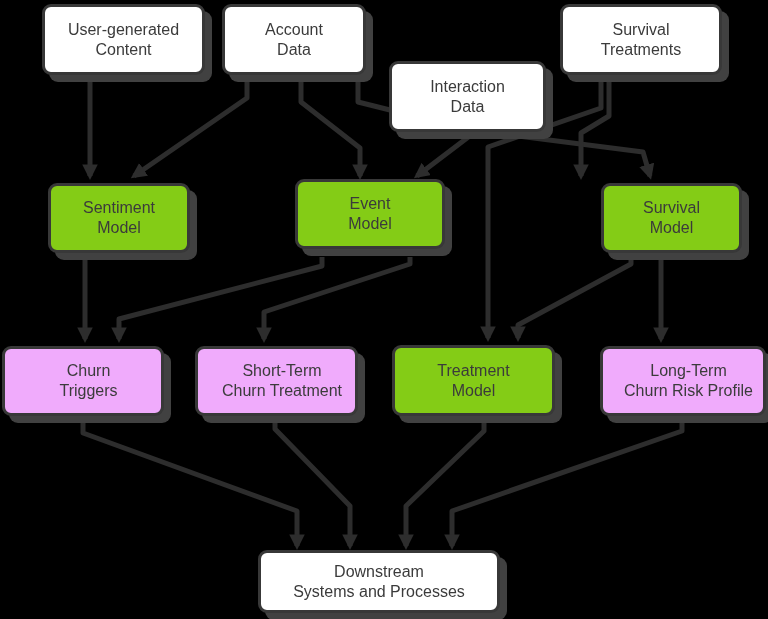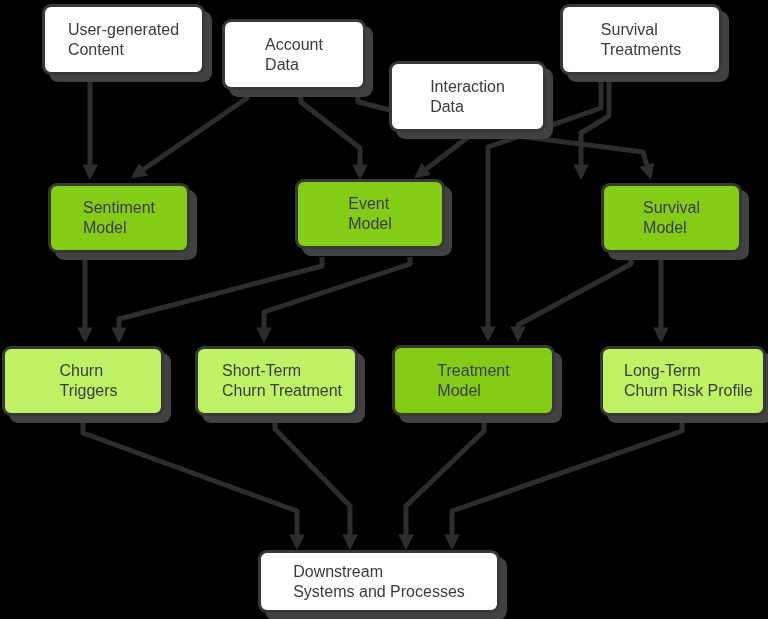--- a/index.html
+++ b/index.html
@@ -24,29 +24,30 @@
   }
   .node {
     position: absolute;
     box-sizing: border-box;
     border: 3px solid #383838;
     border-radius: 9px;
     box-shadow: 7px 7px 0 #414141;
     display: flex;
     align-items: center;
     justify-content: center;
+    text-align: center;
     color: #3b3b3b;
     font-size: 16px;
     line-height: 1.22;
     white-space: pre-line;
     padding: 4px 6px;
   }
   .node.data  { background: #ffffff; }
   .node.model { background: #84cc16; }
-  .node.risk  { background: #bef264; padding-left: 17px; }
+  .node.risk  { background: #f0abfc; padding-left: 17px; }
 </style>
 </head>
 <body>
 
 <div class="canvas">
   <svg class="edges" width="768" height="619" viewBox="0 0 768 619" xmlns="http://www.w3.org/2000/svg">
     <defs>
       <marker id="arrow" viewBox="0 0 10 10" refX="7.5" refY="5" markerWidth="3.1" markerHeight="3.1" orient="auto-start-reverse">
         <path d="M0,0 L10,5 L0,10 z" fill="#2d2d2d"></path>
       </marker>
@@ -66,21 +67,21 @@
         <polyline points="661,257 661,339" marker-end="url(#arrow)"></polyline>
         <polyline points="83,420 83,433 297,511 297,546" marker-end="url(#arrow)"></polyline>
         <polyline points="275,420 275,429 350,506 350,546" marker-end="url(#arrow)"></polyline>
         <polyline points="484,420 484,431 406,506 406,546" marker-end="url(#arrow)"></polyline>
         <polyline points="682,420 682,431 452,511 452,546" marker-end="url(#arrow)"></polyline>
       </g>
   </svg>
   <div id="node-layer">
       <div class="node data" style="left: 42px; top: 4px; width: 163px; height: 71px;"><span>User-generated
 Content</span></div>
-      <div class="node data" style="left: 222px; top: 4px; width: 144px; height: 71px; margin-top: 15px;"><span>Account
+      <div class="node data" style="left: 222px; top: 4px; width: 144px; height: 71px;"><span>Account
 Data</span></div>
       <div class="node data" style="left: 389px; top: 16px; width: 157px; height: 71px; margin-top: 45px;"><span>Interaction
 Data</span></div>
       <div class="node data" style="left: 560px; top: 4px; width: 162px; height: 71px;"><span>Survival
 Treatments</span></div>
       <div class="node model" style="left: 48px; top: 183px; width: 142px; height: 70px;"><span>Sentiment
 Model</span></div>
       <div class="node model" style="left: 295px; top: 179px; width: 150px; height: 70px;"><span>Event
 Model</span></div>
       <div class="node model" style="left: 575px; top: 183px; width: 141px; height: 70px; margin-left: 26px;"><span>Survival

